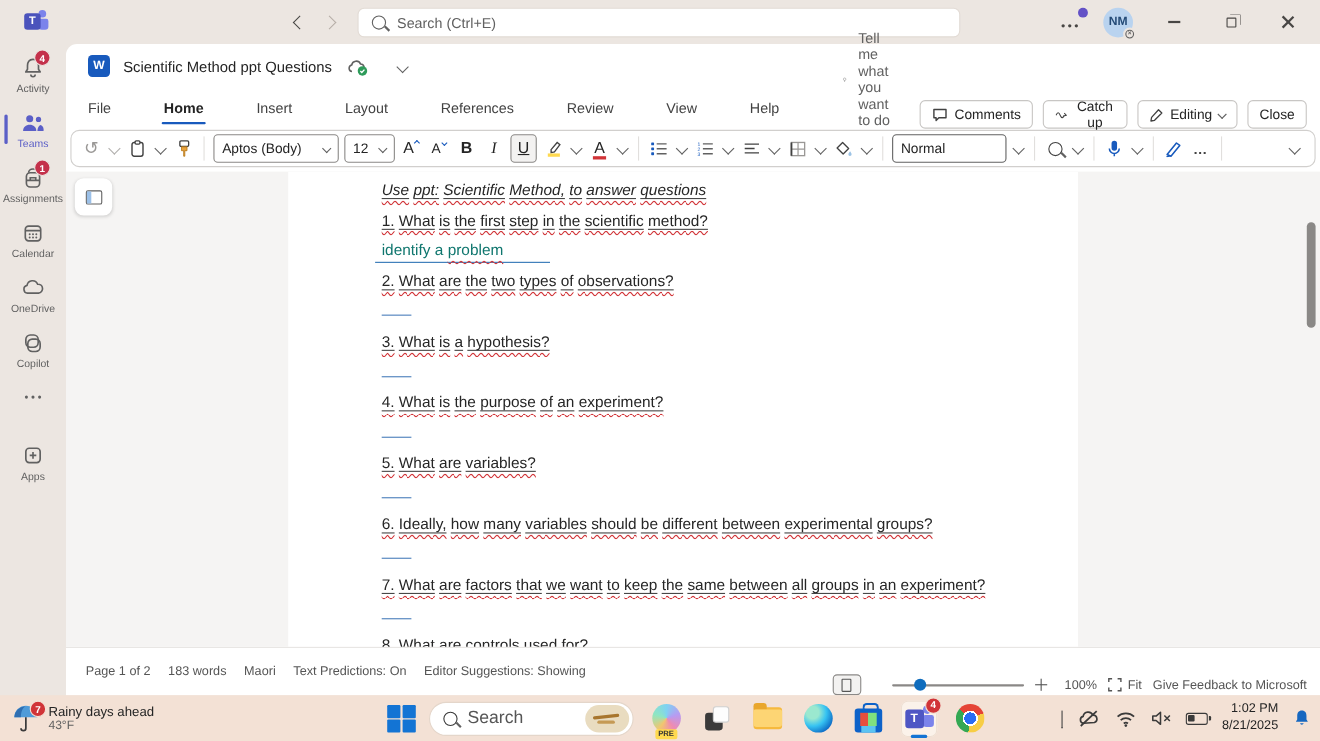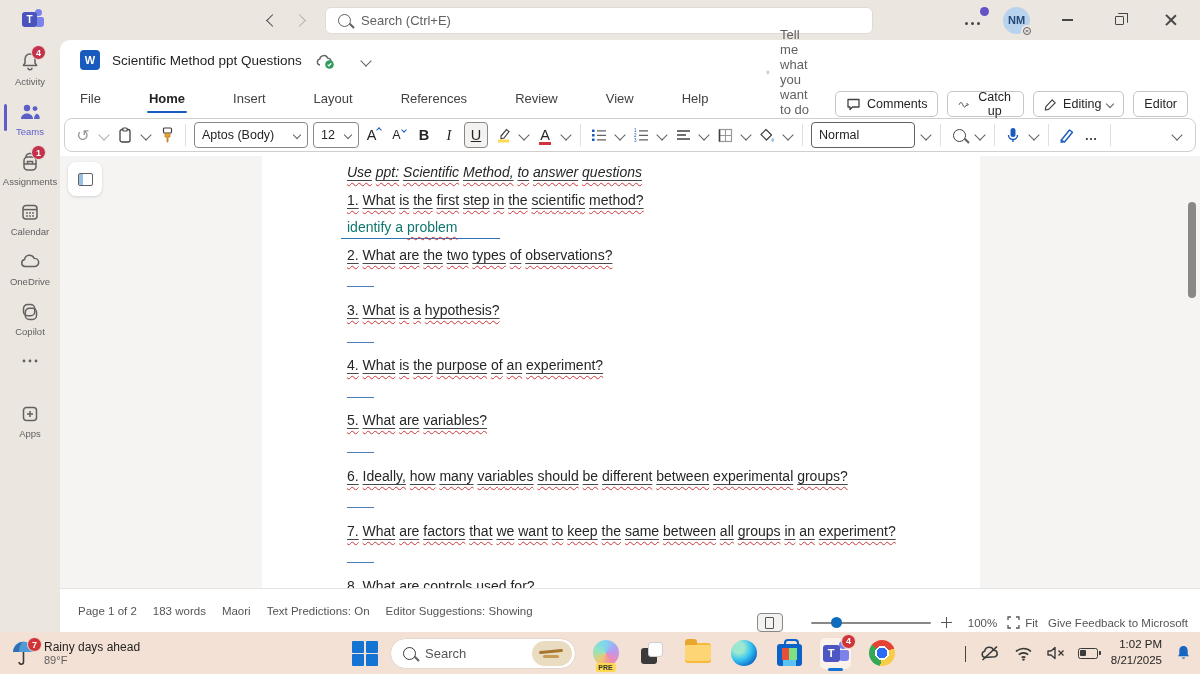--- a/index.html
+++ b/index.html
@@ -115,21 +115,21 @@
   
   .taskbar { flex:0 0 42px; background:#f3e1d5; position:relative; display:flex; align-items:center; }
   .weather { position:absolute; left:10px; top:0; height:42px; display:flex; align-items:center; gap:8px; cursor:pointer; }
   .umb { position:relative; width:26px; height:28px; }
   .wbadge { position:absolute; top:-2px; right:-6px; min-width:15px; height:15px; border-radius:8px; background:#d13438; border:1.5px solid #f3e1d5; color:#fff; font-size:9px; font-weight:bold; display:flex; align-items:center; justify-content:center; }
   .wtxt .l1 { font-size:12px; color:#242424; }
   .wtxt .l2 { font-size:11px; color:#616161; }
   .tb-center { position:absolute; left:352px; top:0; height:42px; display:flex; align-items:center; gap:13px; }
   .win-logo { width:25px; height:25px; display:grid; grid-template-columns:12px 12px; grid-template-rows:12px 12px; gap:1.5px; cursor:pointer; }
   .win-logo i { background:#1374d4; border-radius:1px; }
-  .task-search { width:186px; height:31px; background:#fff; border:1px solid #e4d6ca; border-radius:16px; display:flex; align-items:center; padding:0 3px 0 12px; gap:9px; color:#555; font-size:13px; cursor:pointer; }
+  .task-search { width:186px; height:31px; background:#fff; border:1px solid #e4d6ca; border-radius:16px; display:flex; align-items:center; padding:0 3px 0 12px; gap:9px; color:#555; font-size:16px; cursor:pointer; }
   .task-search .thumb-img { margin-left:auto; width:40px; height:25px; border-radius:13px; background:#e9dcc0; position:relative; overflow:hidden; }
   .thumb-img i { position:absolute; left:7px; top:9px; width:24px; height:3px; background:#a8762e; border-radius:2px; transform:rotate(-6deg); }
   .thumb-img b { position:absolute; left:11px; top:14px; width:16px; height:3px; background:#c59a55; border-radius:2px; }
   .app-ic { width:33px; height:33px; border-radius:6px; display:flex; align-items:center; justify-content:center; position:relative; cursor:pointer; }
   .app-ic.active { background:#fbf2ea; box-shadow:0 0 0 1px #eedfd2 inset; }
   .app-ic.active::after { content:""; position:absolute; bottom:-1px; left:9px; right:9px; height:3px; border-radius:2px; background:#1374d4; }
   .abadge { position:absolute; top:-3px; right:-4px; min-width:15px; height:15px; border-radius:8px; background:#d13438; border:1.5px solid #f3e1d5; color:#fff; font-size:9px; font-weight:bold; display:flex; align-items:center; justify-content:center; z-index:2; }
   .prebadge { position:absolute; bottom:-2px; left:50%; transform:translateX(-50%); background:#ffd94f; color:#333; font-size:7px; font-weight:bold; padding:1px 3px; border-radius:2px; }
   .ic-copilot { width:26px; height:26px; border-radius:50%; background:conic-gradient(#7fd2f2,#b79bf2,#ef8bb1,#f2c66f,#8ee6c2,#7fd2f2); }
   .ic-taskview { position:relative; width:22px; height:22px; }
@@ -320,21 +320,21 @@
             <span>Catch up</span>
           </button>
           <button class="pill-btn">
             <svg width="13" height="13" viewBox="0 0 13 13">
                 <path d="M8.2 1.8l3 3L4.6 11.4 1.3 12l.6-3.3z" fill="none" stroke="#424242" stroke-width="1.2" stroke-linejoin="round"></path>
               </svg>
             <span>Editing</span>
             <i class="chev-down" style="width:6px;height:6px;"></i>
           </button>
           <button class="pill-btn">
-            <span>Editor</span>
+            <span>Close</span>
           </button>
         </span>
       </div>
 
       <div class="ribbon-row">
         <div class="ribbon">
           <span class="rb">
               <span class="undo-glyph">↺</span>
             </span>
           <span class="rb small-chev">
@@ -558,21 +558,21 @@
       <span class="umb">
         <svg width="26" height="28" viewBox="0 0 26 28">
             <path d="M3 13a10.5 10.5 0 0 1 21 0z" fill="#4f9bd8"></path>
             <path d="M3 13a10.5 10.5 0 0 1 10-10c-3 2-4 6-4 10z" fill="#2f6fb2"></path>
             <path d="M13.5 13v10a2.2 2.2 0 0 1-4.4 0" fill="none" stroke="#3a3a3a" stroke-width="1.6"></path>
           </svg>
         <span class="wbadge">7</span>
       </span>
       <span class="wtxt">
         <div class="l1">Rainy days ahead</div>
-        <div class="l2">89°F</div>
+        <div class="l2">43°F</div>
       </span>
     </div>
 
     <div class="tb-center">
       <span class="win-logo">
           <i></i>
           <i></i>
           <i></i>
           <i></i>
         </span>

